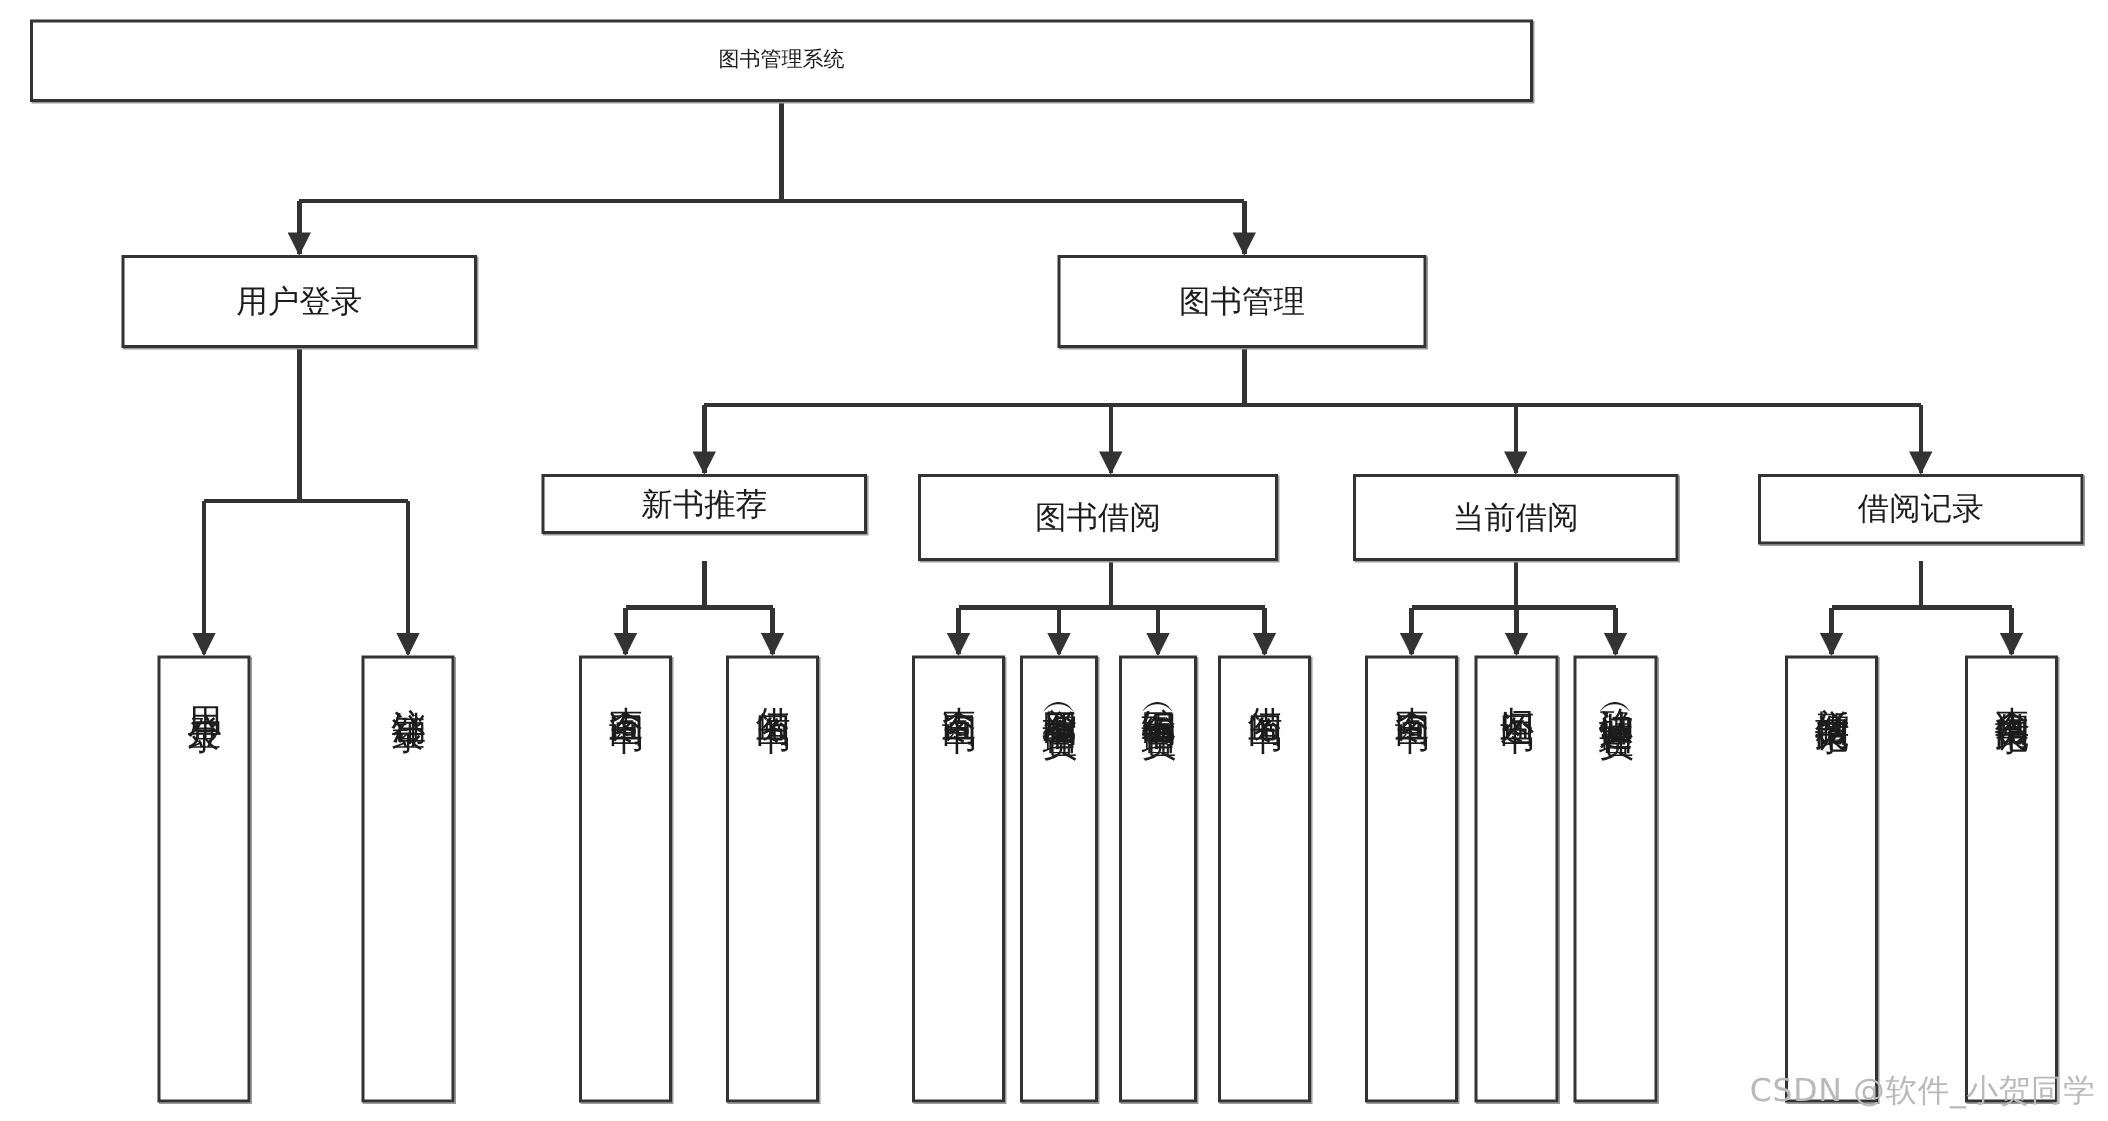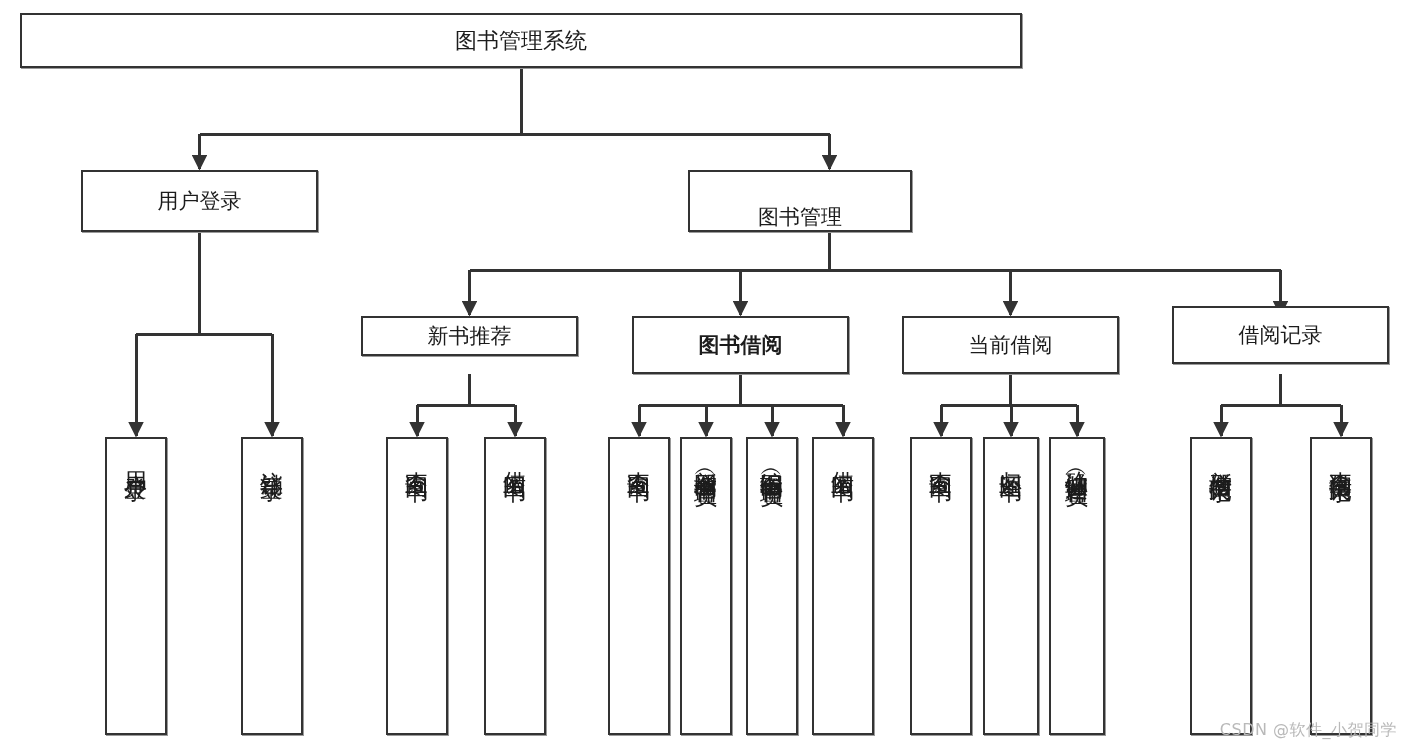--- a/index.html
+++ b/index.html
@@ -41,21 +41,21 @@
     display: block;
     text-align: center;
     line-height: 1.18;
     white-space: pre;
   }
   
   .h-node .lbl {
     font-size: 21px;
   }
   .node.root .lbl {
-    font-size: 22px;
+    font-size: 14px;
   }
   
   .v-node {
     align-items: flex-start;
     padding-top: 14px;
   }
   .v-node .lbl {
     writing-mode: vertical-rl;
     text-orientation: upright;
     font-size: 23px;
@@ -63,21 +63,21 @@
     letter-spacing: 3px;
     white-space: pre;
   }
   .v-node.tall .lbl {
     letter-spacing: 2px;
   }
   #watermark {
     position: absolute;
     right: 8px;
     bottom: 6px;
-    font-size: 16px;
+    font-size: 21px;
     color: #b9b9b9;
     letter-spacing: 0.5px;
     user-select: none;
   }
 </style>
 </head>
 <body>
 
 <div id="canvas">
 
@@ -124,33 +124,33 @@
       </g>
   </svg>
 
   <div id="nodes-layer">
       <div class="node h-node root tall" style="left: 20px; top: 13px; width: 1002px; height: 55px;">
         <span class="lbl">图书管理系统</span>
       </div>
       <div class="node h-node" style="left: 81px; top: 170px; width: 237px; height: 62px;">
         <span class="lbl">用户登录</span>
       </div>
-      <div class="node h-node" style="left: 688px; top: 170px; width: 224px; height: 62px; align-items: flex-end;">
+      <div class="node h-node" style="left: 705px; top: 170px; width: 246px; height: 62px;">
         <span class="lbl">图书管理</span>
       </div>
       <div class="node h-node" style="left: 361px; top: 316px; width: 217px; height: 40px;">
         <span class="lbl">新书推荐</span>
       </div>
-      <div class="node h-node" style="left: 632px; top: 316px; width: 217px; height: 58px; font-weight: bold;">
+      <div class="node h-node" style="left: 612px; top: 316px; width: 240px; height: 58px;">
         <span class="lbl">图书借阅</span>
       </div>
       <div class="node h-node" style="left: 902px; top: 316px; width: 217px; height: 58px; align-items: center;">
         <span class="lbl">当前借阅</span>
       </div>
-      <div class="node h-node" style="left: 1172px; top: 306px; width: 217px; height: 58px;">
+      <div class="node h-node" style="left: 1172px; top: 316px; width: 217px; height: 47px;">
         <span class="lbl">借阅记录</span>
       </div>
       <div class="node v-node" style="left: 105px; top: 437px; width: 62px; height: 298px;">
         <span class="lbl">用户登录</span>
       </div>
       <div class="node v-node" style="left: 241px; top: 437px; width: 62px; height: 298px;">
         <span class="lbl">注销登录</span>
       </div>
       <div class="node v-node" style="left: 386px; top: 437px; width: 62px; height: 298px;">
         <span class="lbl">查询图书</span>

